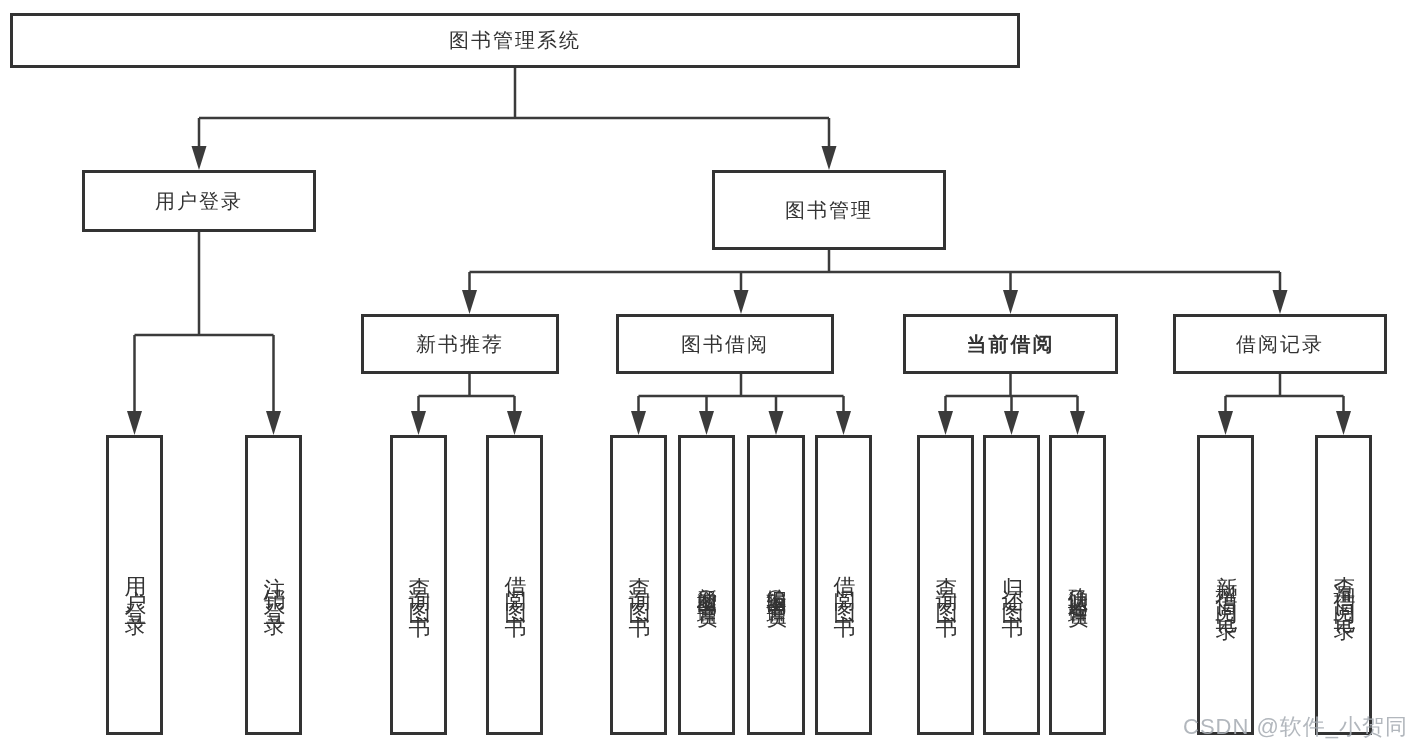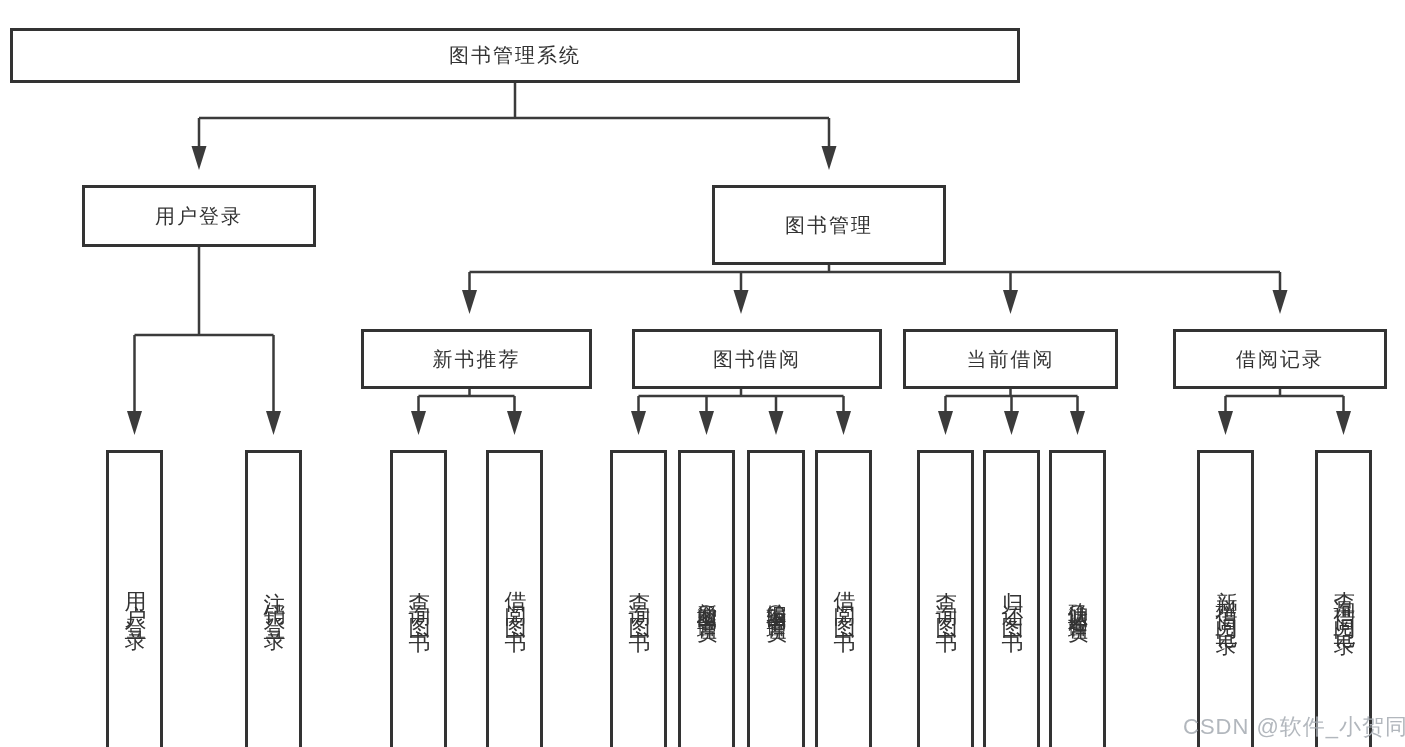--- a/index.html
+++ b/index.html
@@ -20,21 +20,20 @@
   .node {
     position: absolute;
     box-sizing: border-box;
     background: #ffffff;
     border: 3px solid #333333;
     display: flex;
     align-items: center;
     justify-content: center;
     color: #333333;
     z-index: 2;
-    margin-top: 15px;
   }
   .node.h span {
     font-size: 20px;
     letter-spacing: 2px;
     white-space: nowrap;
   }
   .node.leaf span {
     writing-mode: vertical-lr;
     text-orientation: mixed;
     font-size: 22px;
@@ -117,27 +116,27 @@
     <span>图书管理系统</span>
   </div>
 
   <div class="node h" style="left:82px; top:170px; width:234px; height:62px;">
     <span>用户登录</span>
   </div>
   <div class="node h" style="left:712px; top:170px; width:234px; height:80px;">
     <span>图书管理</span>
   </div>
 
-  <div class="node h" style="left:361px; top:314px; width:231px; height:60px;">
+  <div class="node h" style="left:361px; top:314px; width:198px; height:60px;">
     <span>新书推荐</span>
   </div>
-  <div class="node h" style="left:632px; top:314px; width:250px; height:60px;">
+  <div class="node h" style="left:616px; top:314px; width:218px; height:60px;">
     <span>图书借阅</span>
   </div>
-  <div class="node h" style="left:903px; top:314px; width:215px; height:60px;">
+  <div class="node h" style="left:903px; top:314px; width:215px; height:60px;font-weight:bold;">
     <span>当前借阅</span>
   </div>
   <div class="node h" style="left:1173px; top:314px; width:214px; height:60px;">
     <span>借阅记录</span>
   </div>
 
   <div class="node leaf" style="left:106px; top:435px; width:57px; height:300px;">
     <span>用户登录</span>
   </div>
   <div class="node leaf" style="left:245px; top:435px; width:57px; height:300px;">

